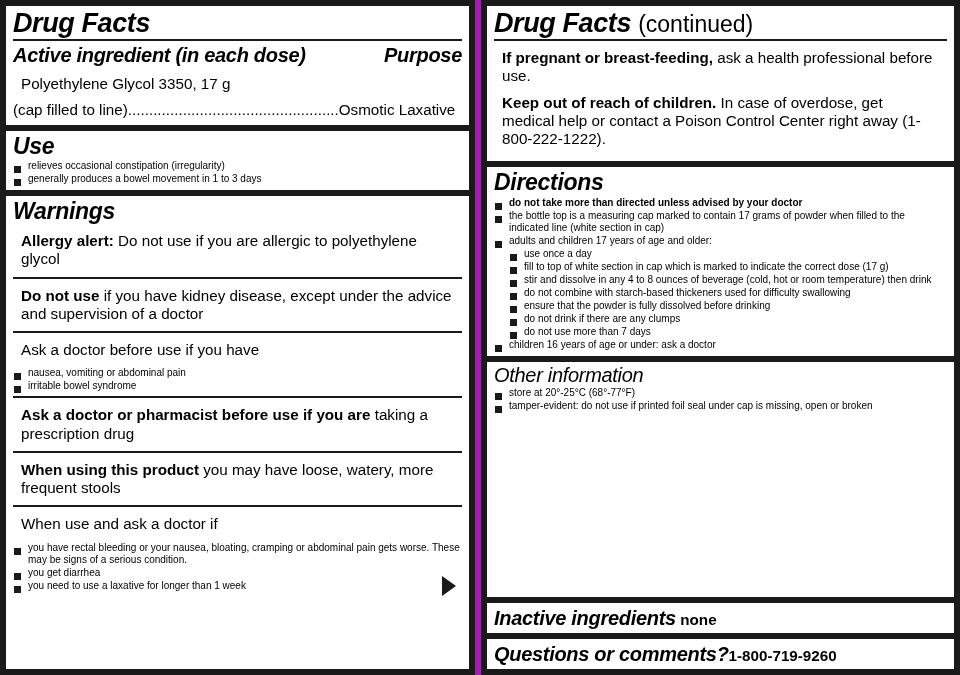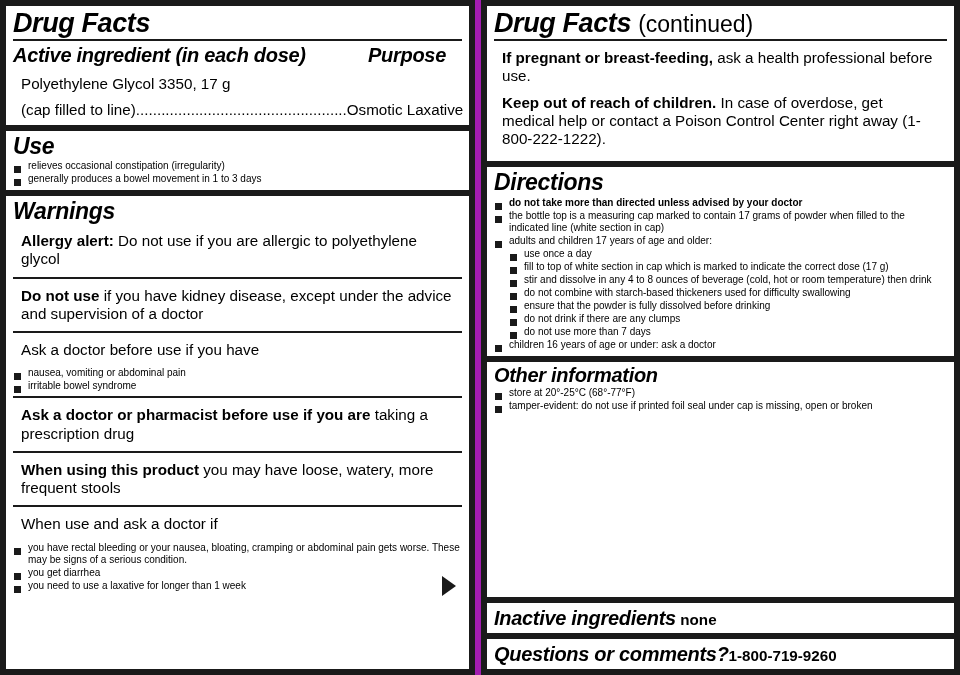--- a/index.html
+++ b/index.html
@@ -86,51 +86,50 @@
   .title-lg {
     font-size: 23px;
     font-weight: bold;
     font-style: italic;
     letter-spacing: -0.3px;
     line-height: 1.1;
     margin: 3px 0 0 0;
   }
   .title-md {
     font-size: 20px;
-    font-weight: bold;
+    font-weight: normal;
     font-style: italic;
     letter-spacing: -0.3px;
     line-height: 1.12;
     margin: 2px 0 0 0;
   }
 
   .heading-row {
     display: flex;
     justify-content: space-between;
     align-items: baseline;
     font-size: 20px;
     font-weight: bold;
     font-style: italic;
     letter-spacing: -0.3px;
     line-height: 1.15;
-    margin: 2px 16px 0 0;
+    margin: 2px 0 0 0;
   }
 
   .body {
     font-size: 15.2px;
     line-height: 1.2;
     margin: 8px;
   }
   .body .b { font-weight: bold; }
 
   .dotline {
     font-size: 15.2px;
     line-height: 1.2;
     white-space: nowrap;
-    margin-left: 8px;
   }
 
   ul.bl {
     list-style: none;
     margin: 0;
     padding: 0;
   }
   ul.bl li {
     position: relative;
     font-size: 10px;

